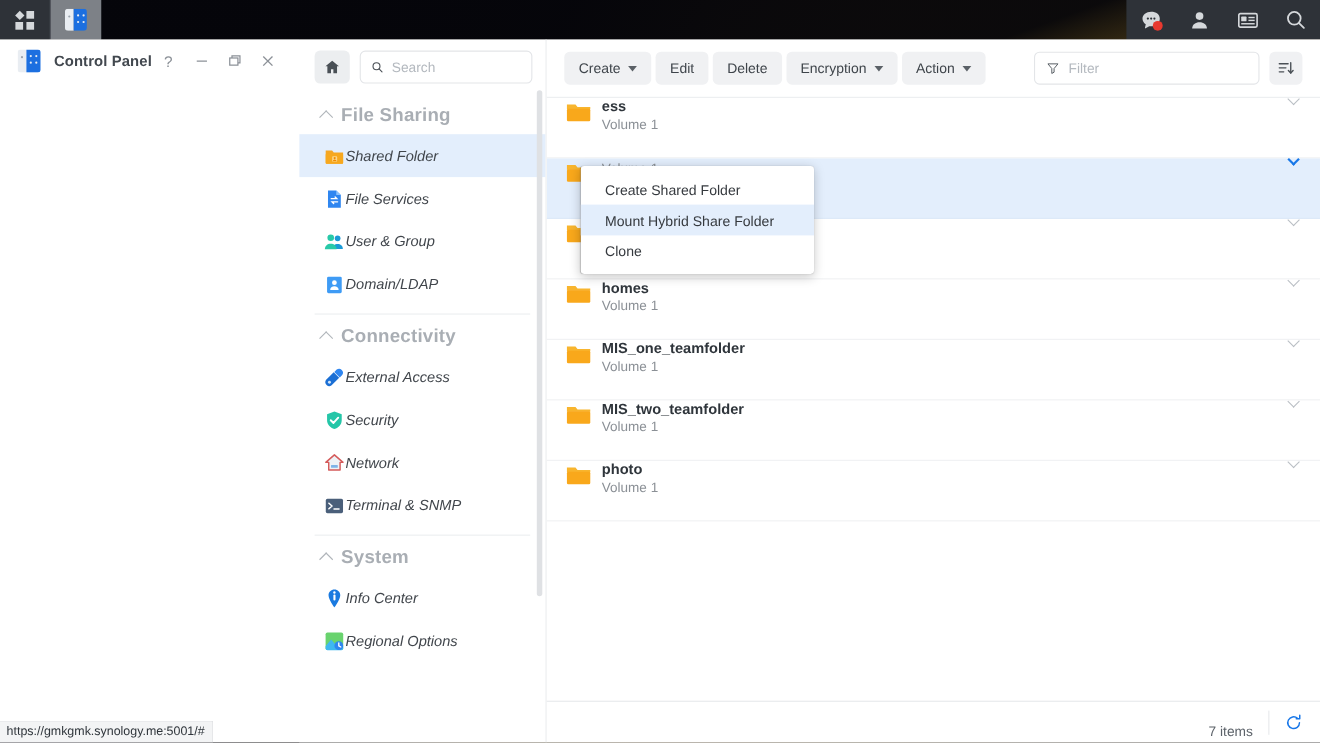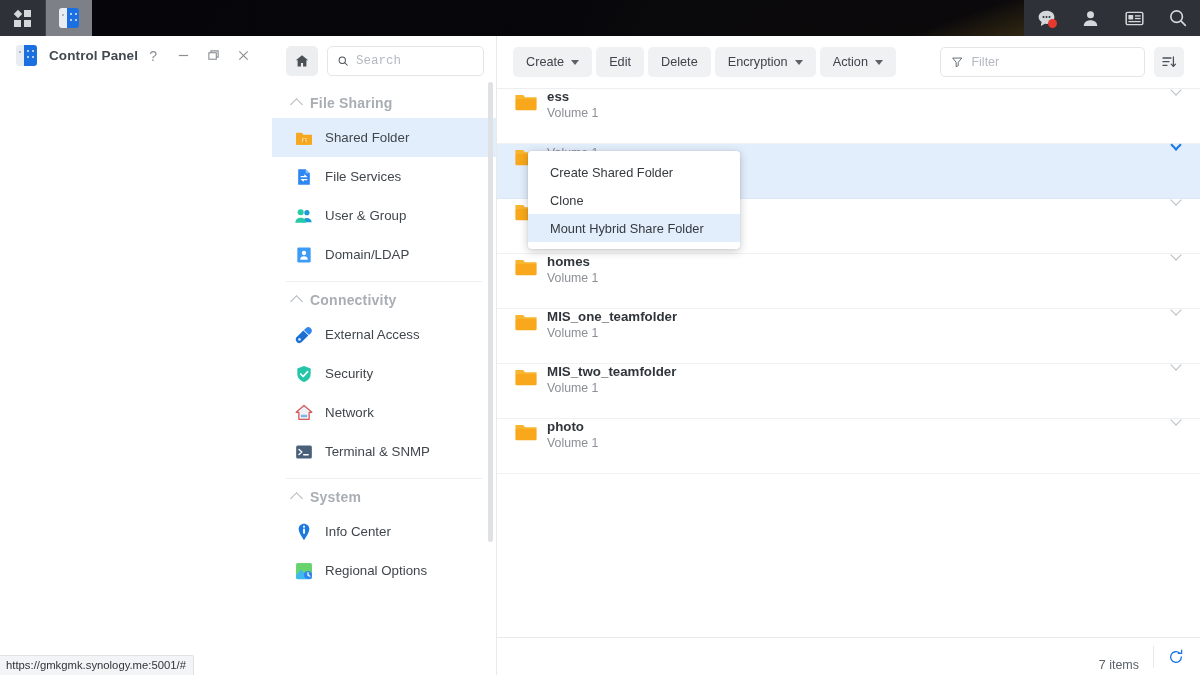--- a/index.html
+++ b/index.html
@@ -110,41 +110,41 @@
     width: 32px; height: 30px; border-radius: 5px; background: #eceef0;
     display: flex; align-items: center; justify-content: center; cursor: pointer;
   }
   #search-box {
     flex: 1; height: 30px; border: 1px solid #e3e5e8; border-radius: 5px;
     display: flex; align-items: center; gap: 7px; padding: 0 9px; background:#fff;
     cursor: text;
   }
   #search-box input {
     border: none; outline: none; font-size: 12.5px; color: #44494f;
-    font-family: Liberation Mono, monospace; width: 100%; background: transparent;
+    font-family: Liberation Sans, sans-serif; width: 100%; background: transparent;
   }
   #search-box input::placeholder { color: #b4b9bf; }
 
   #sidebar-scroll {
     flex: 1; overflow: hidden; position: relative; padding-bottom: 4px;
   }
   .nav-group-header {
     display: flex; align-items: center; gap: 9px;
     padding: 10px 0 7px 20px;
-    font-size: 14px; font-weight: bold; color: #a9aeb4; letter-spacing: .2px;
+    font-size: 17px; font-weight: bold; color: #a9aeb4; letter-spacing: .2px;
     cursor: pointer;
   }
   .chev-up {
     width: 9px; height: 9px; border-left: 1.6px solid #b0b5ba; border-top: 1.6px solid #b0b5ba;
     transform: rotate(45deg); margin-top: 3px;
   }
   .nav-item {
-    display: flex; align-items: center; gap: 11px;
+    display: flex; align-items: center; 
     height: 39px; padding-left: 21px; cursor: pointer;
-    font-size: 13.3px; color: #41464c;
+    font-size: 13.3px; color: #41464c; font-style: italic;
   }
   .nav-item.selected { background: #e3eefc; }
   .nav-icon { width: 21px; height: 21px; flex-shrink: 0; display:flex; align-items:center; justify-content:center;}
   .nav-divider { height: 1px; background: #eceef0; margin: 7px 14px 0 14px; }
 
   #sidebar-scrollbar {
     position: absolute; right: 3px; top: 46px; width: 5px; height: 460px;
     background: #dfe1e4; border-radius: 3px;
   }
 
@@ -635,24 +635,24 @@
             <polyline points="20.4,1.8 20.4,6.6 15.6,6.6" fill="none" stroke="#1877e8" stroke-width="2" stroke-linecap="round" stroke-linejoin="round"></polyline>
           </svg>
         </span>
       </div>
     </div>
 
     <div id="create-menu">
         <div class="menu-item">
           <span>Create Shared Folder</span>
         </div>
+        <div class="menu-item highlight">
+          <span>Mount Hybrid Share Folder</span>
+        </div>
         <div class="menu-item">
           <span>Clone</span>
         </div>
-        <div class="menu-item highlight">
-          <span>Mount Hybrid Share Folder</span>
-        </div>
       </div>
 
   </div>
 </div>
 
 <div id="status-url">https://gmkgmk.synology.me:5001/#</div>
 
 </body></html>

